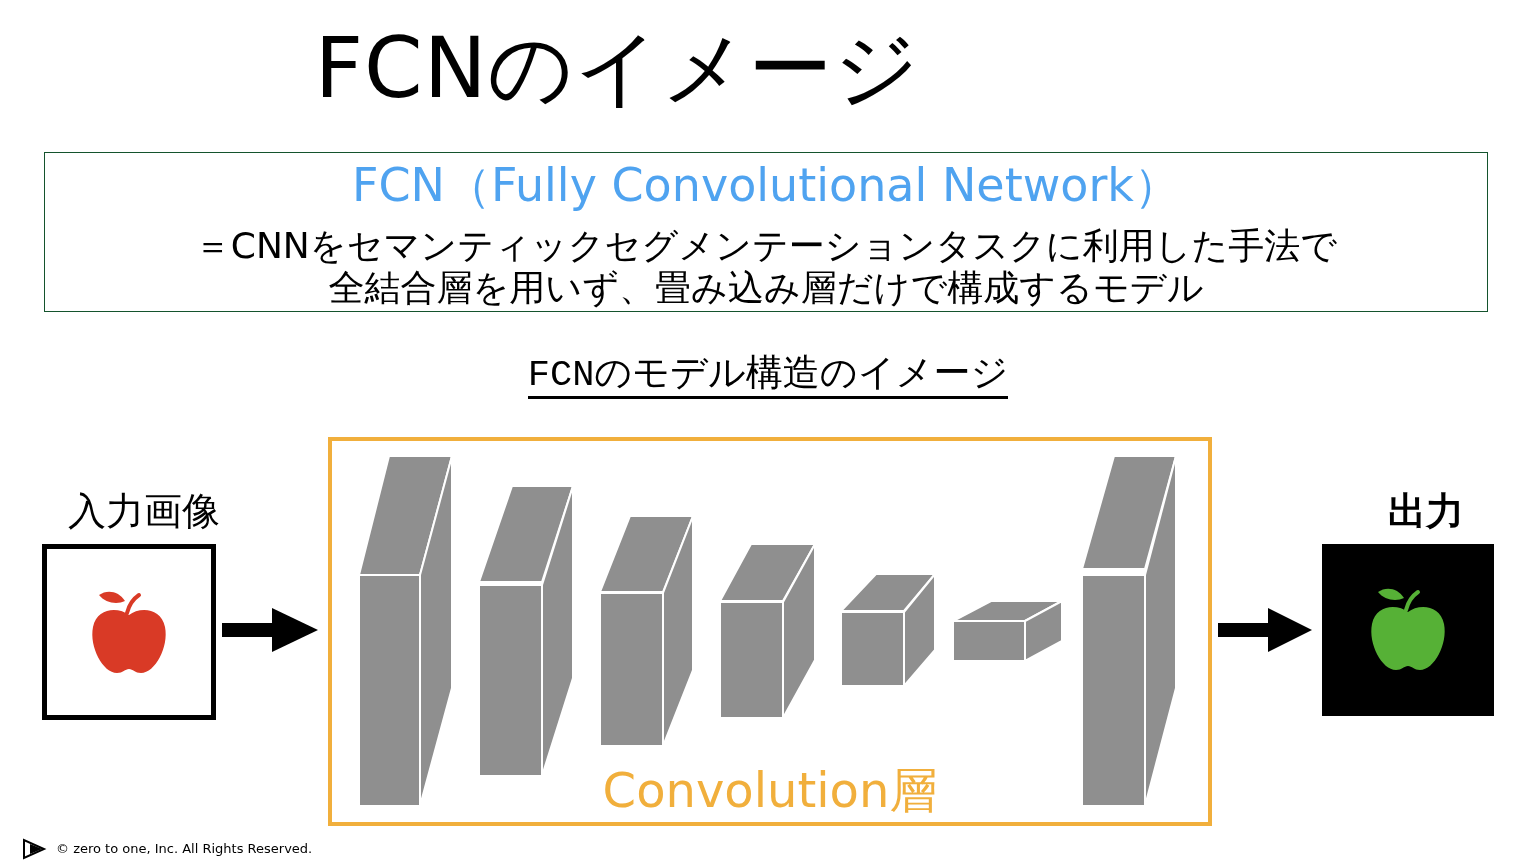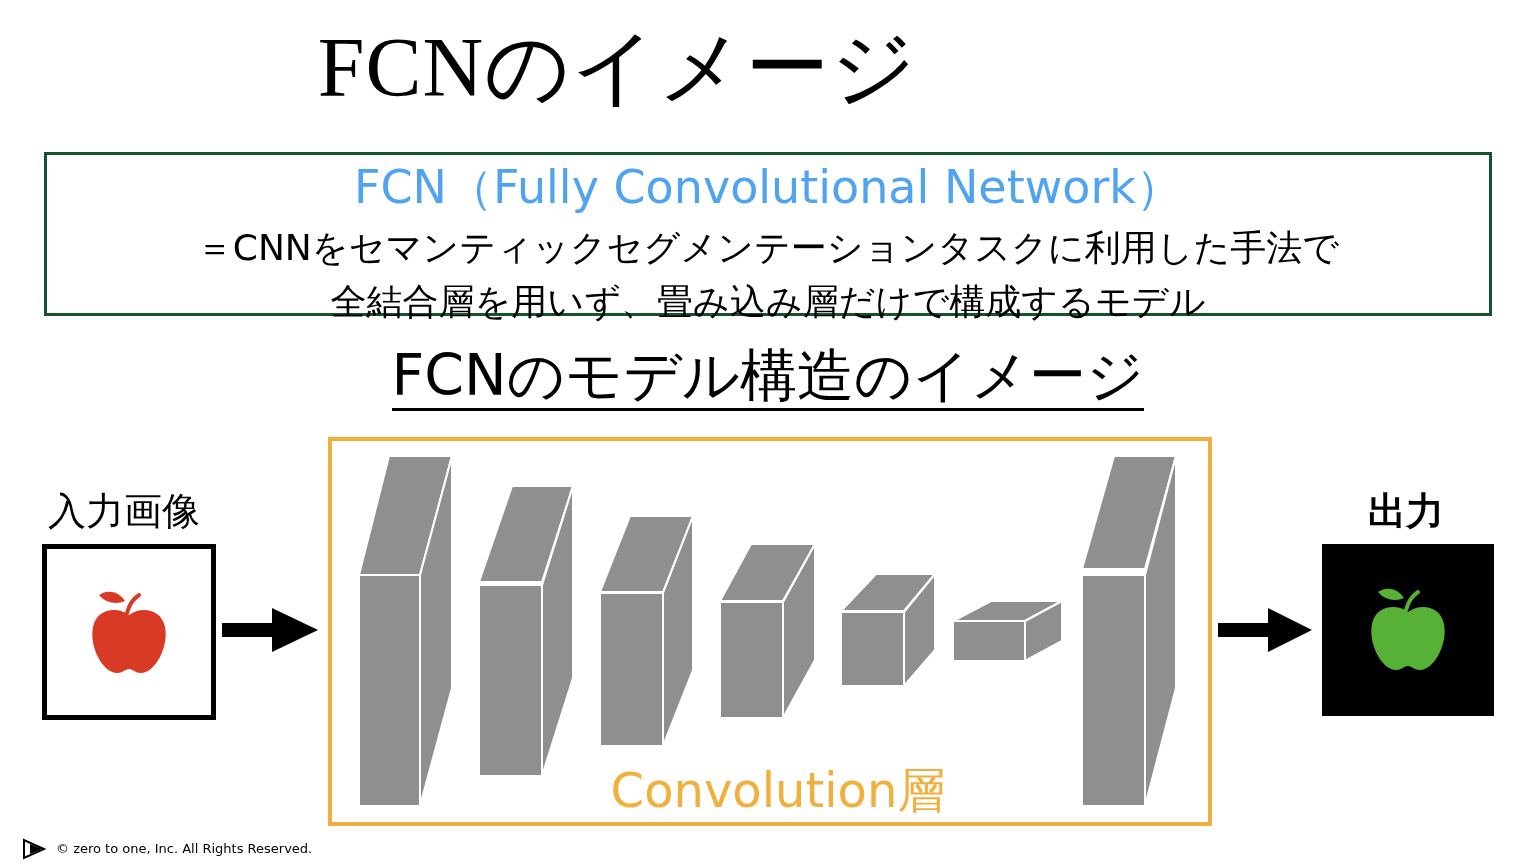--- a/index.html
+++ b/index.html
@@ -1,35 +1,35 @@
 <!DOCTYPE html>
 <html><head>
   <meta charset="utf-8">
   <style>
     html, body { margin: 0; padding: 0; background: #ffffff; }
     body { width: 1536px; height: 864px; position: relative; overflow: hidden;
            font-family: "DejaVu Sans", "Liberation Sans", sans-serif; color: #000; }
     .title { position: absolute; left: 0; width: 1235px; top: 18px; text-align: center;
-             font-size: 84px; line-height: 100px; letter-spacing: 1px; font-family: Liberation Serif, serif; }
+             font-size: 84px; line-height: 100px; letter-spacing: 1px; }
     .def-box { position: absolute; left: 44px; top: 152px; width: 1442px; height: 158px;
-               border: 3px solid #14532d; box-sizing: content-box; }
+               border: 1px solid #14532d; box-sizing: content-box; }
     .def-heading { position: absolute; left: 0; width: 100%; top: 4px; text-align: center;
                    font-size: 46px; line-height: 56px; color: #4fa3f0; }
     .def-line { position: absolute; left: 0; width: 100%; text-align: center;
                 font-size: 36px; line-height: 42px; color: #000; }
     .def-line.l1 { top: 72px; }
-    .def-line.l2 { top: 114px; margin-top: 12px; }
+    .def-line.l2 { top: 114px; }
     .subtitle { position: absolute; left: 0; width: 1536px; top: 346px; text-align: center;
-                font-size: 57px; line-height: 58px; }
+                font-size: 37px; line-height: 58px; font-family: Liberation Mono, monospace; }
     .subtitle span { border-bottom: 3px solid #000; padding-bottom: 0px; }
     .conv-box { position: absolute; left: 328px; top: 437px; width: 876px; height: 381px;
                 border: 4px solid #f1af3c; }
     .conv-label { position: absolute; left: 328px; width: 884px; top: 760px; text-align: center;
-                  font-size: 48px; line-height: 60px; color: #f1af3c; padding-left: 8px; }
-    .io-label { position: absolute; font-size: 38px; line-height: 46px; }
+                  font-size: 48px; line-height: 60px; color: #f1af3c; }
+    .io-label { position: absolute; font-size: 38px; line-height: 46px; margin-left: 20px; }
     .in-label { left: 48px; top: 488px; }
     .out-label { left: 1368px; top: 488px; font-weight: bold; }
     .in-frame { position: absolute; left: 42px; top: 544px; width: 164px; height: 166px;
                 border: 5px solid #000; background: #fff; }
     .out-frame { position: absolute; left: 1322px; top: 544px; width: 172px; height: 172px;
                  background: #000; }
     .apple { position: absolute; }
     .arrow { position: absolute; }
     .blocks { position: absolute; left: 0; top: 0; }
     .footer { position: absolute; left: 22px; top: 838px; font-size: 13px; line-height: 22px;

